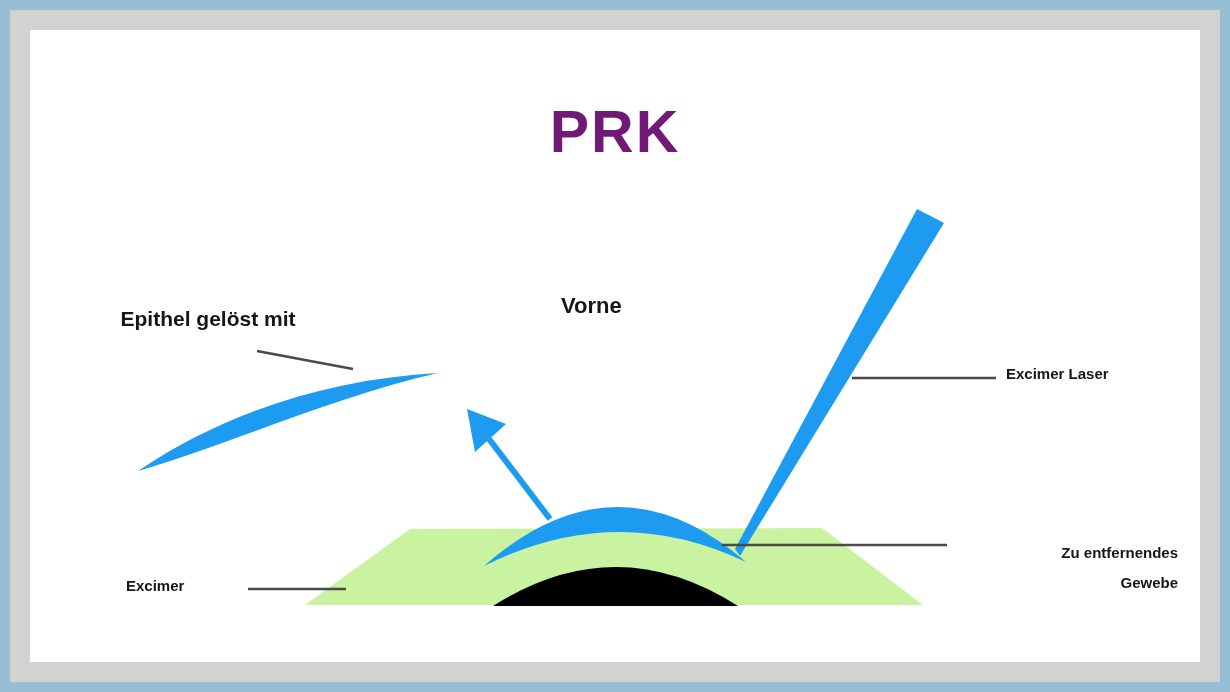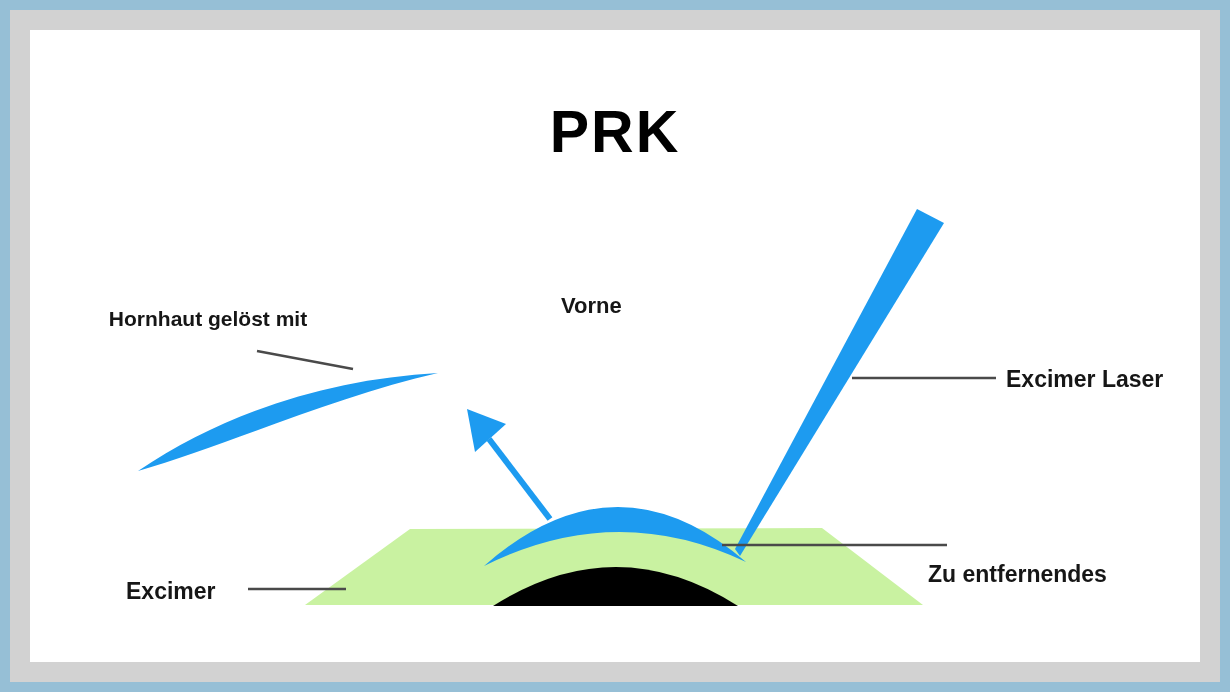--- a/index.html
+++ b/index.html
@@ -28,31 +28,31 @@
     position: absolute;
     left: 0; top: 0;
     width: 1230px;
     height: 692px;
     pointer-events: none;
   }
   .label {
     position: absolute;
     color: #161616;
     font-weight: 700;
-    font-size: 23px;
+    font-size: 15px;
     line-height: 1.25;
     white-space: nowrap;
   }
   .page-title {
     position: absolute;
     top: 103px;
     left: 0;
     width: 1230px;
     text-align: center;
-    color: #000000;
+    color: #701a75;
     font-weight: 700;
     font-size: 59px;
     letter-spacing: 2px;
     line-height: 1;
   }
   .label-epithel {
     top: 305px;
     left: 48px;
     width: 320px;
     text-align: center;
@@ -62,24 +62,24 @@
   .label-vorne {
     top: 292px;
     left: 561px;
     font-size: 22px;
   }
   .label-excimer {
     top: 365px;
     left: 1006px;
   }
   .label-zu {
-    top: 559px;
+    top: 538px;
     left: 928px;
     width: 250px;
-    text-align: left;
+    text-align: right;
     line-height: 30px;
   }
   .label-hornhaut {
     top: 577px;
     left: 126px;
   }
 </style>
 </head>
 <body>
 
@@ -104,24 +104,25 @@
 
   <line x1="257" y1="351" x2="353" y2="369" stroke-width="2.5" stroke="#4a4a4a"></line>
   <line x1="852" y1="378" x2="996" y2="378" stroke-width="2.5" stroke="#4a4a4a"></line>
   <line x1="722" y1="545" x2="947" y2="545" stroke-width="2.5" stroke="#4a4a4a"></line>
   <line x1="248" y1="589" x2="346" y2="589" stroke-width="2.5" stroke="#4a4a4a"></line>
 </svg>
 
 <div class="page-title">PRK</div>
 
 <div class="label label-epithel">
-  <div>Hornhaut gelöst mit</div>
+  <div>Epithel gelöst mit</div>
 </div>
 
 <div class="label label-vorne">Vorne</div>
 
 <div class="label label-excimer">Excimer Laser</div>
 
 <div class="label label-zu">
   <div>Zu entfernendes</div>
+  <div>Gewebe</div>
 </div>
 
 <div class="label label-hornhaut">Excimer</div>
 
 </body></html>

